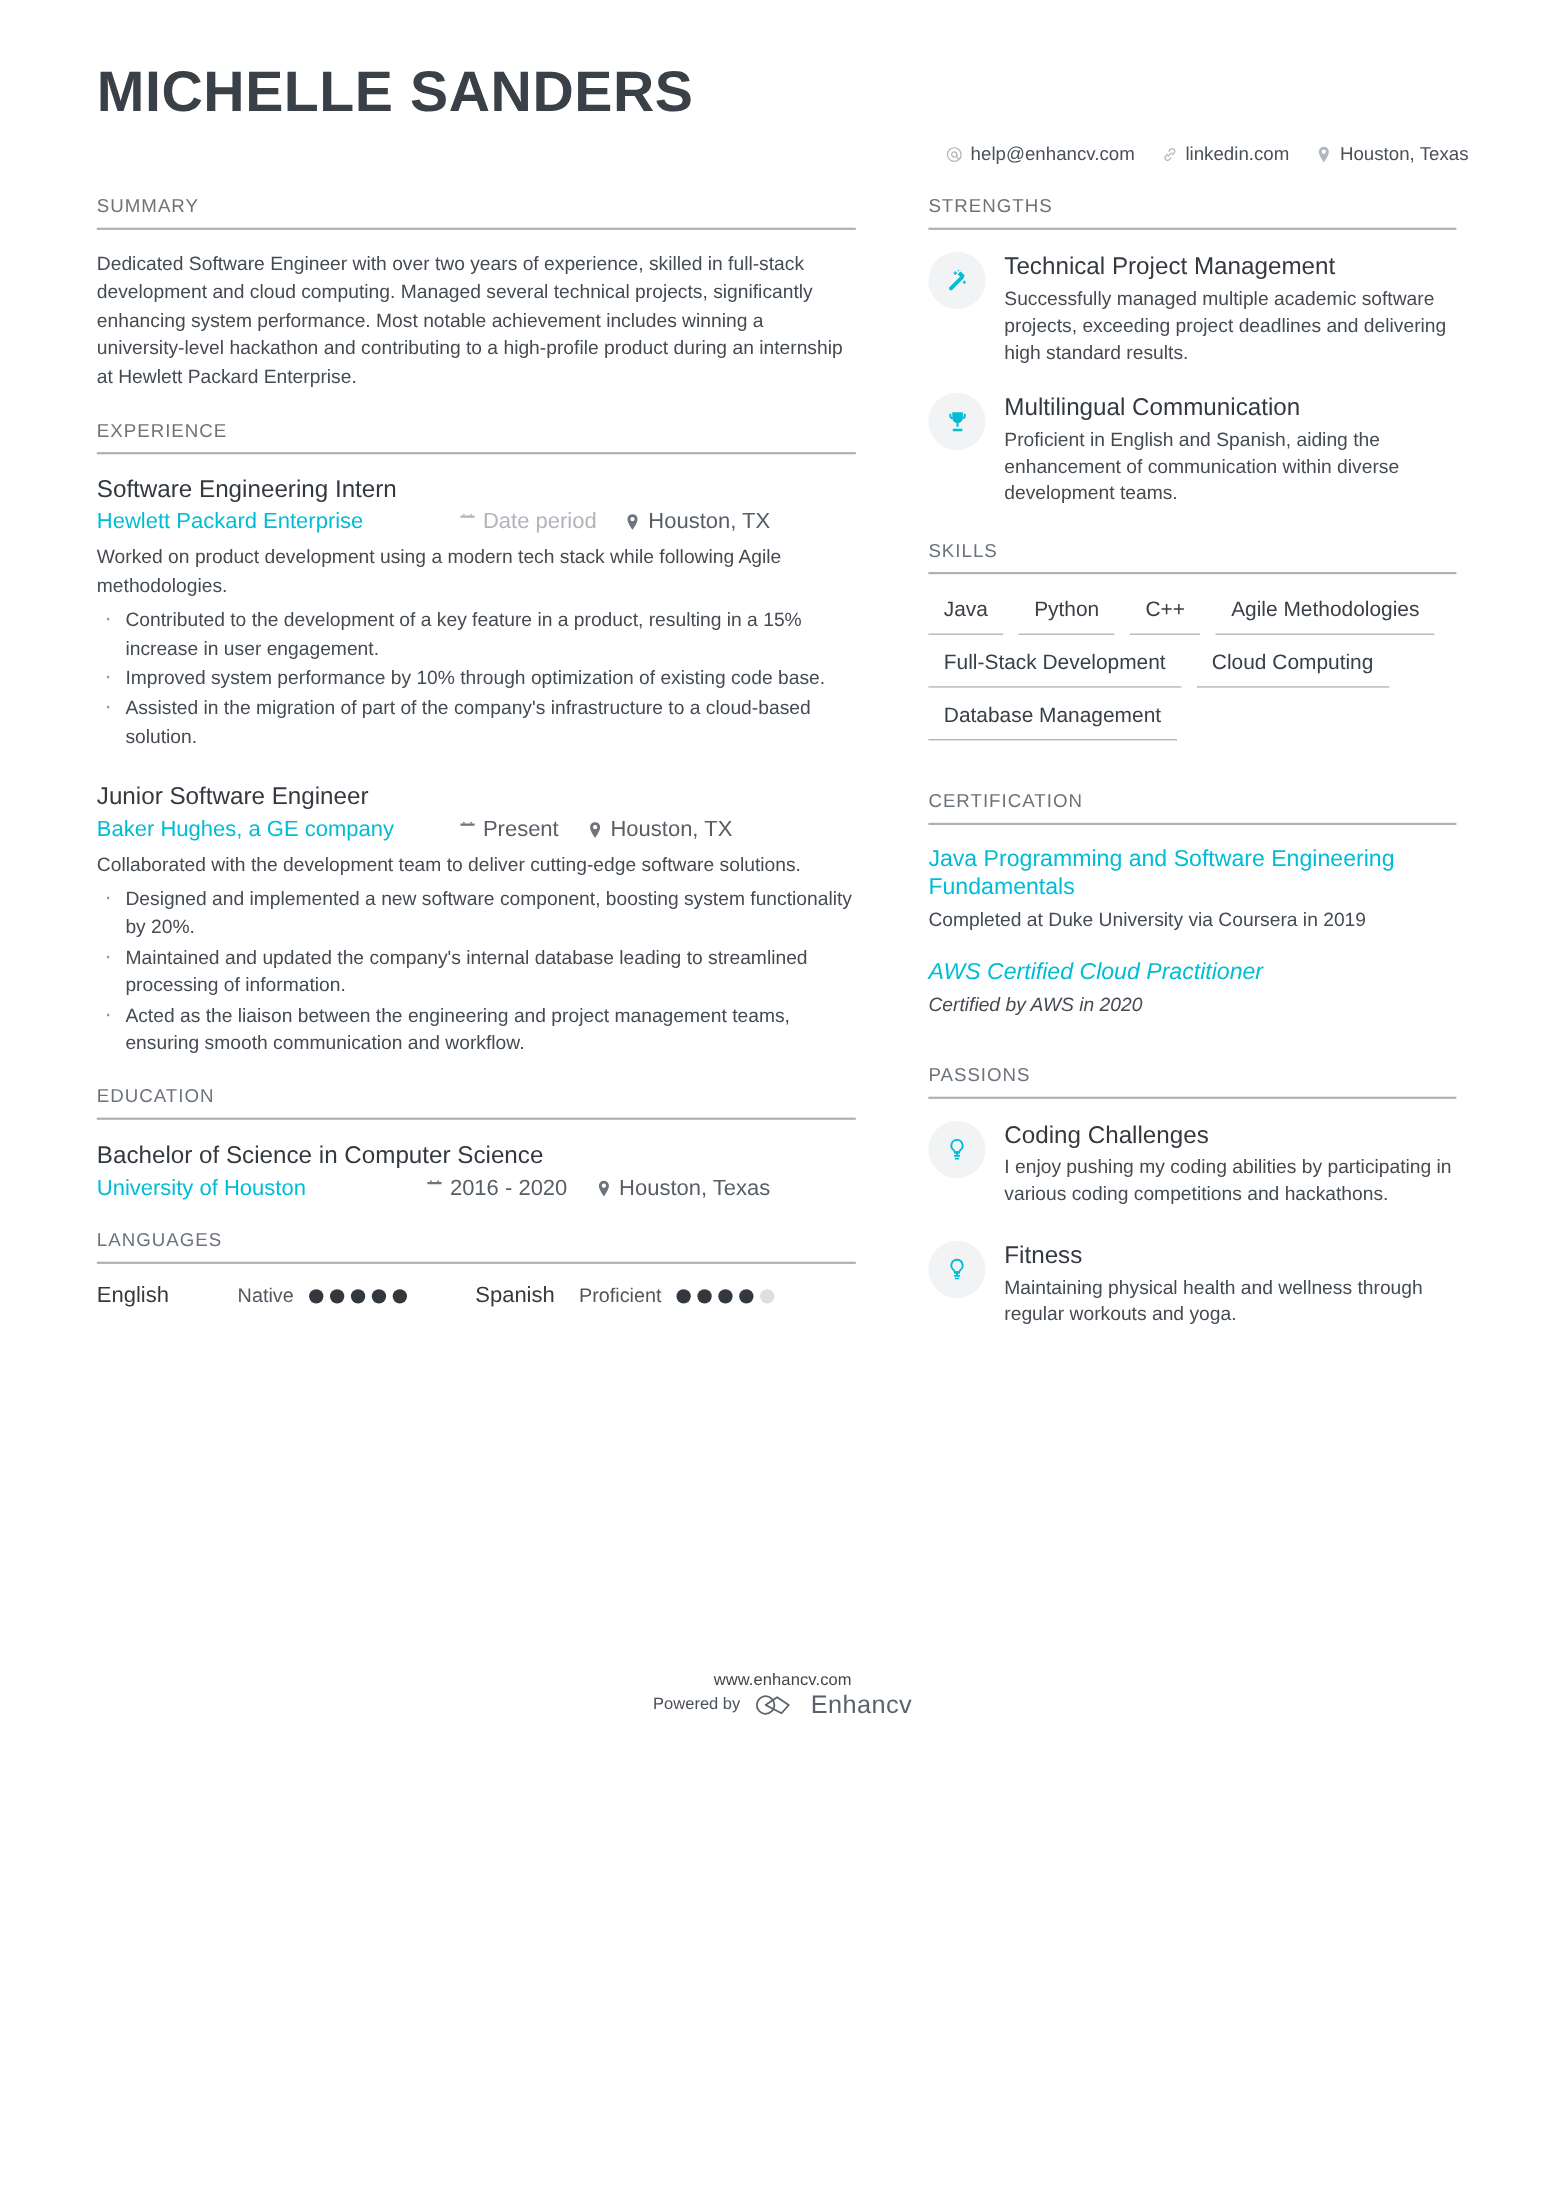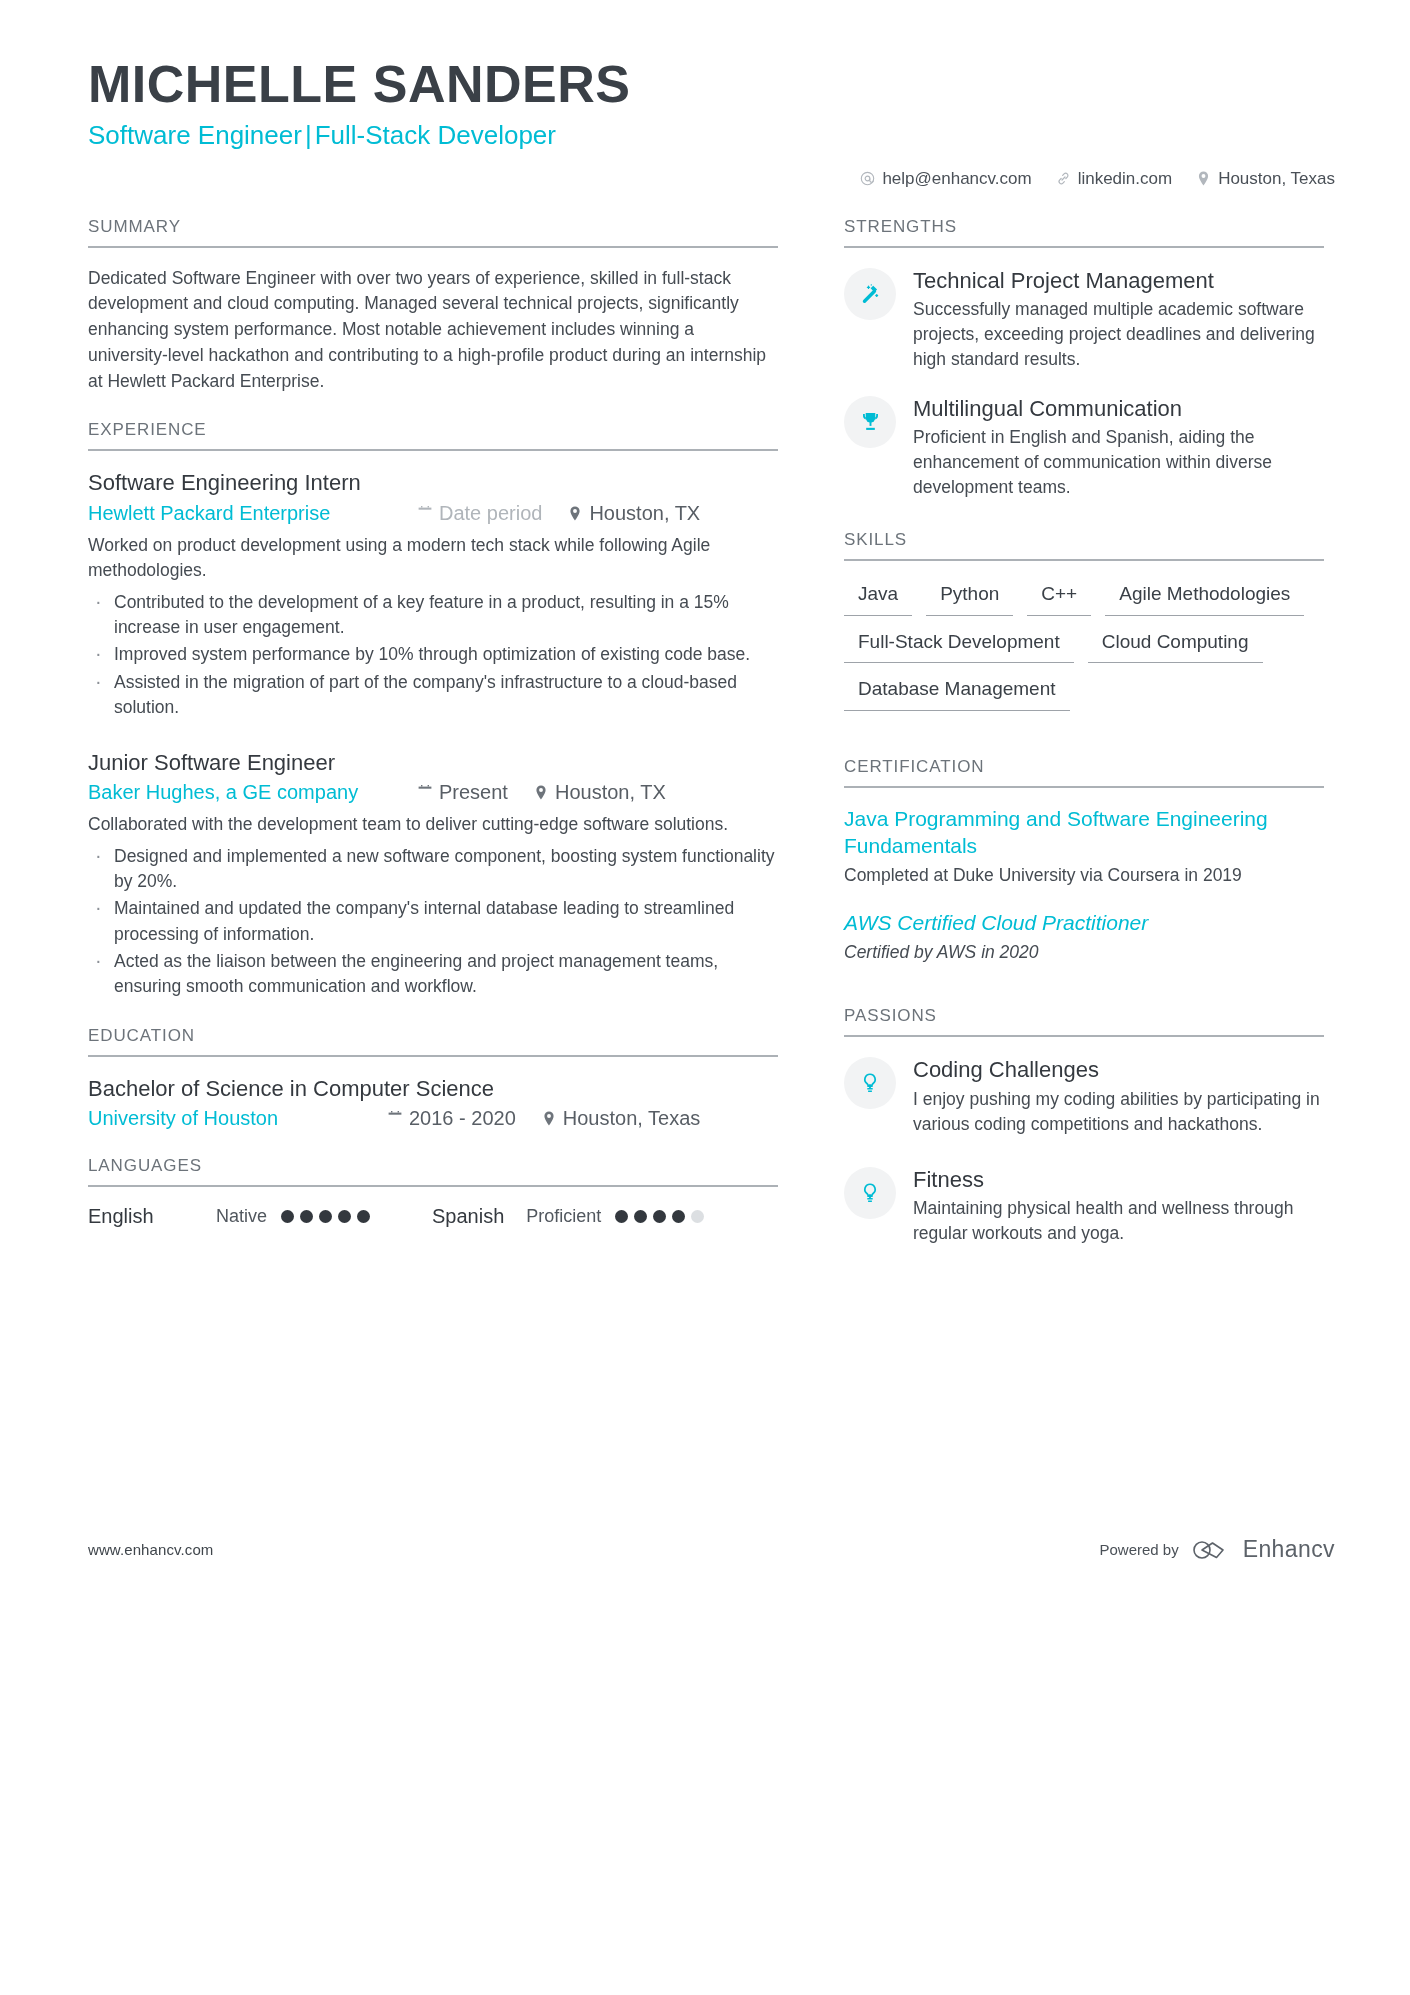--- a/index.html
+++ b/index.html
@@ -261,20 +261,21 @@
 
   
   .footer {
     position: absolute;
     left: 88px;
     right: 75px;
     bottom: 62px;
     display: flex;
     align-items: center;
     justify-content: space-between;
+    flex-direction: column;
   }
   .footer-url {
     font-size: 15px;
     color: #3f454b;
     letter-spacing: 0.1px;
   }
   .footer-brand {
     display: flex;
     align-items: center;
     gap: 13px;
@@ -294,23 +295,20 @@
     letter-spacing: 0.4px;
   }
 </style>
 </head>
 <body>
 
 <div class="page">
 
   <div class="header">
     <div class="full-name">MICHELLE SANDERS</div>
-    <div class="headline">
-      <span>Software Engineer</span><span class="bar">|</span><span>Full-Stack Developer</span>
-    </div>
 
     <div class="contact-row">
       <div class="contact-item">
         <span class="ico">
           <svg width="15" height="15" viewBox="0 0 16 16" fill="none" stroke="currentColor" stroke-width="1.2">
             <circle cx="8" cy="8" r="6.6"></circle>
             <circle cx="8" cy="8" r="2.5"></circle>
             <path d="M10.5 8 v2.1 a1.9 1.9 0 0 0 3.8 0"></path>
           </svg>
         </span>

